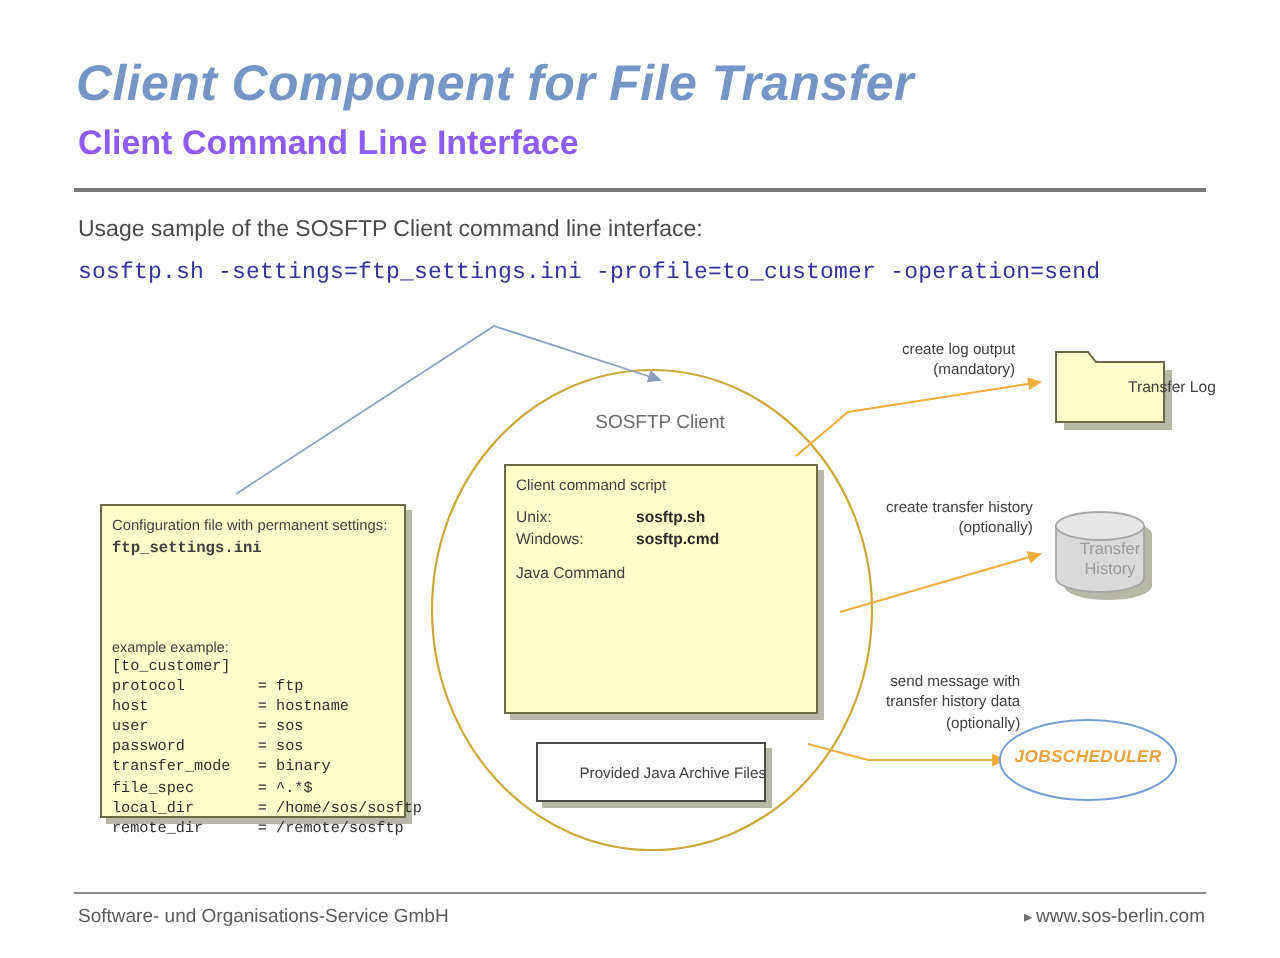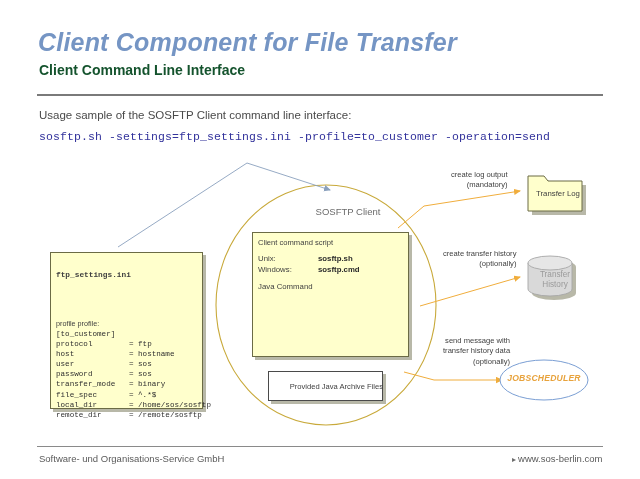--- a/index.html
+++ b/index.html
@@ -18,21 +18,21 @@
 
   
   .title-main{
     position:absolute;left:38px;top:28px;
     font-size:25px;font-weight:bold;font-style:italic;
     color:#7595c4;letter-spacing:0.2px;
     white-space:nowrap;
   }
   .title-sub{
     position:absolute;left:39px;top:62px;
-    font-size:14px;font-weight:bold;color:#14532d;
+    font-size:17px;font-weight:bold;color:#8b5cf6;
     white-space:nowrap;
   }
   .hr-top{
     position:absolute;left:37px;top:94px;width:566px;height:2px;
     background:#7a7a7a;
   }
   .usage-line{
     position:absolute;left:39px;top:109px;
     font-size:11.5px;color:#4a4a4a;white-space:nowrap;
   }
@@ -126,35 +126,35 @@
     background:#ffffff;border:1px solid #4a4a4a;
   }
   .jar-shadow{left:271px;top:374px;width:115px;height:30px;}
   .jar-t{
     position:absolute;left:268px;top:382px;width:115px;
     text-align:right;font-size:7.6px;color:#3f3f3f;
   }
 
   
   .circle-label{
-    position:absolute;left:283px;top:206px;width:130px;
+    position:absolute;left:265px;top:206px;width:130px;
     text-align:center;font-size:9.5px;color:#6b6b6b;
   }
 
   
   .ann{
     position:absolute;font-size:7.6px;color:#3f3f3f;line-height:1.35;text-align:right;
   }
   .ann1{left:451px;top:170px;}
   .ann2{left:443px;top:249px;}
   .ann3{left:443px;top:336px;}
 
   
   .tl-label{
-    position:absolute;left:522px;top:189px;width:72px;
+    position:absolute;left:550px;top:189px;width:72px;
     text-align:center;font-size:7.8px;color:#3f3f3f;
   }
   .th-label{
     position:absolute;left:529px;top:270px;width:52px;
     text-align:center;font-size:8.2px;color:#9a9a9a;line-height:1.2;
   }
   .js-label{
     position:absolute;left:505px;top:373px;width:78px;
     text-align:center;
     font-size:8.6px;font-weight:bold;font-style:italic;
@@ -202,22 +202,23 @@
     <g>
       <path d="M528,263 L528,289 a22,7 0 0 0 44,0 L572,263 Z" fill="#d9d9d9" stroke="#a6a6a6" stroke-width="0.9"></path>
       <ellipse cx="550" cy="263" rx="22" ry="7" fill="#e6e6e6" stroke="#a6a6a6" stroke-width="0.9"></ellipse>
     </g>
 
     <ellipse cx="544" cy="380" rx="44" ry="20" fill="#ffffff" stroke="#7b9fd4" stroke-width="1"></ellipse>
   </svg>
 
   <div class="box-shadow cfg-shadow"></div>
   <div class="box cfg-box"></div>
+  <div class="cfg-t1">Configuration file with permanent settings:</div>
   <div class="cfg-file">ftp_settings.ini</div>
-  <div class="cfg-ex">profile profile:</div>
+  <div class="cfg-ex">example example:</div>
   <div class="cfg-code">[to_customer]
 protocol        = ftp
 host            = hostname
 user            = sos
 password        = sos
 transfer_mode   = binary
 file_spec       = ^.*$
 local_dir       = /home/sos/sosftp
 remote_dir      = /remote/sosftp</div>
 

